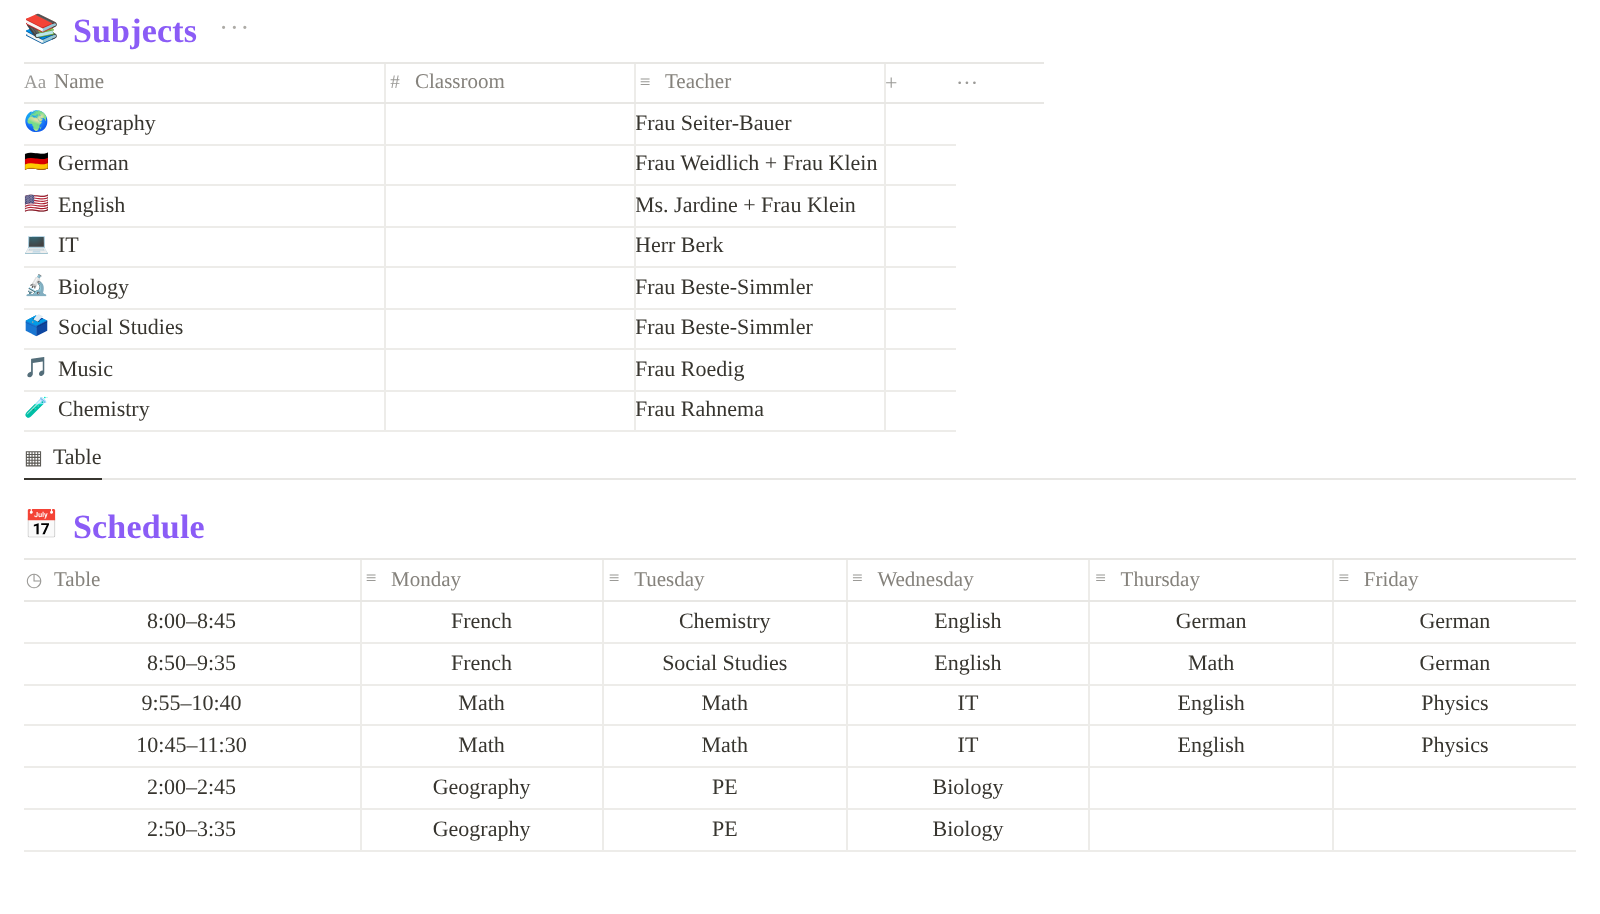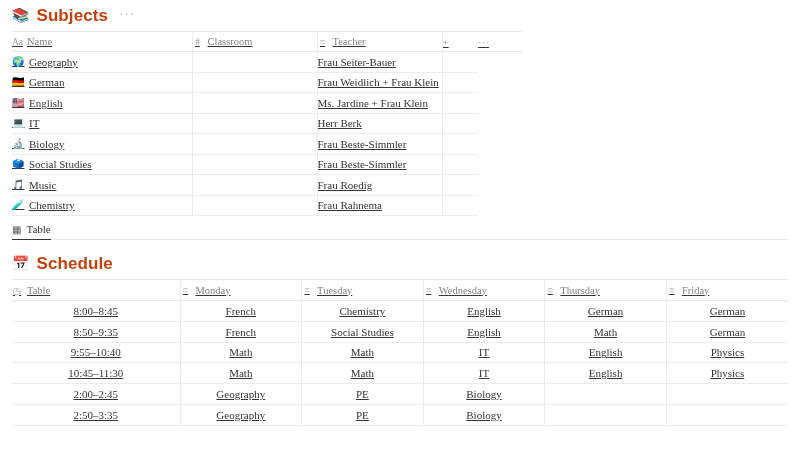--- a/index.html
+++ b/index.html
@@ -26,40 +26,39 @@
     display: flex;
     align-items: center;
     gap: 7px;
     padding-left: 12px;
   }
   .section-emoji {
     font-size: 14px;
     line-height: 1;
   }
   .section-title {
-    font-family: Liberation Sans, sans-serif;
+    font-family: Liberation Serif, serif;
     font-size: 17px;
     font-weight: bold;
-    color: #c2410c;
+    color: #8b5cf6;
     letter-spacing: 0.1px;
   }
   .section-dots {
     color: #adaba6;
     font-size: 13px;
     letter-spacing: 1px;
     margin-left: 4px;
     margin-bottom: 4px;
   }
 
   
   .db-table {
     border-collapse: collapse;
     table-layout: fixed;
     font-size: 11px;
-    text-decoration: underline;
   }
   .db-table th, .db-table td {
     text-align: left;
     font-weight: normal;
     padding: 0;
     vertical-align: middle;
   }
   .hdr-cell {
     height: 20px;
     border-bottom: 1px solid #e8e7e4;

